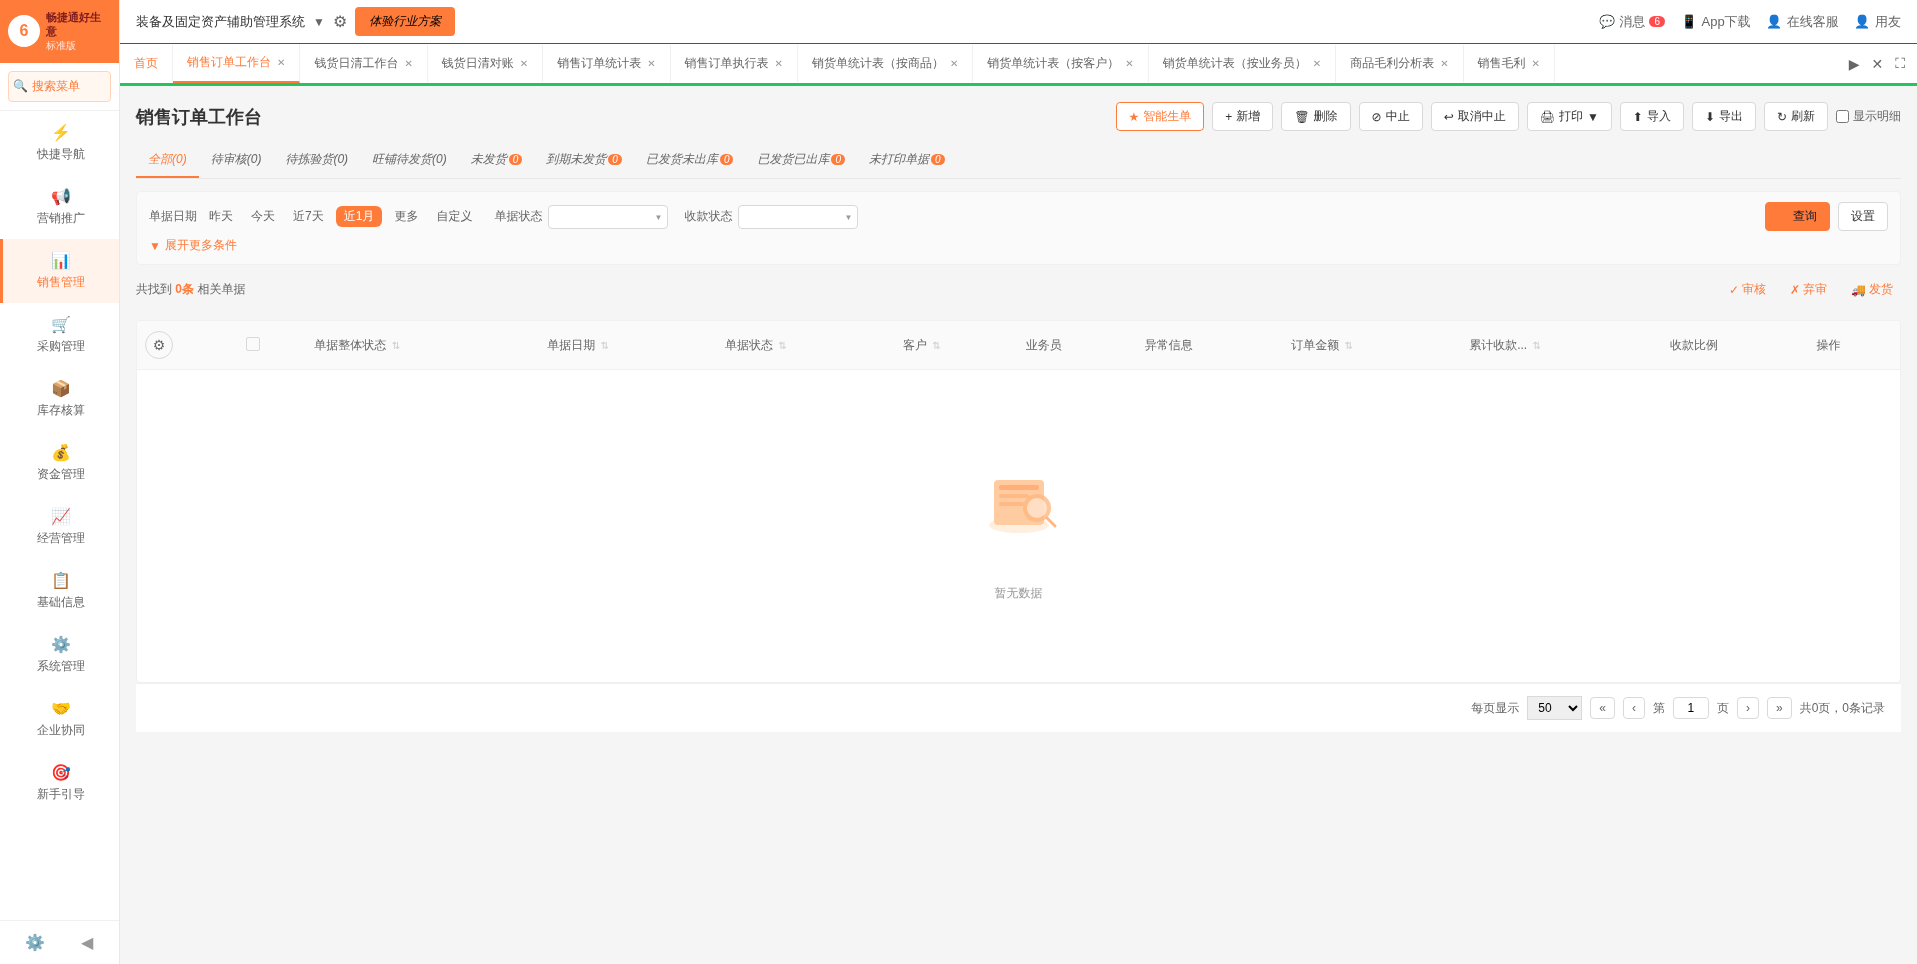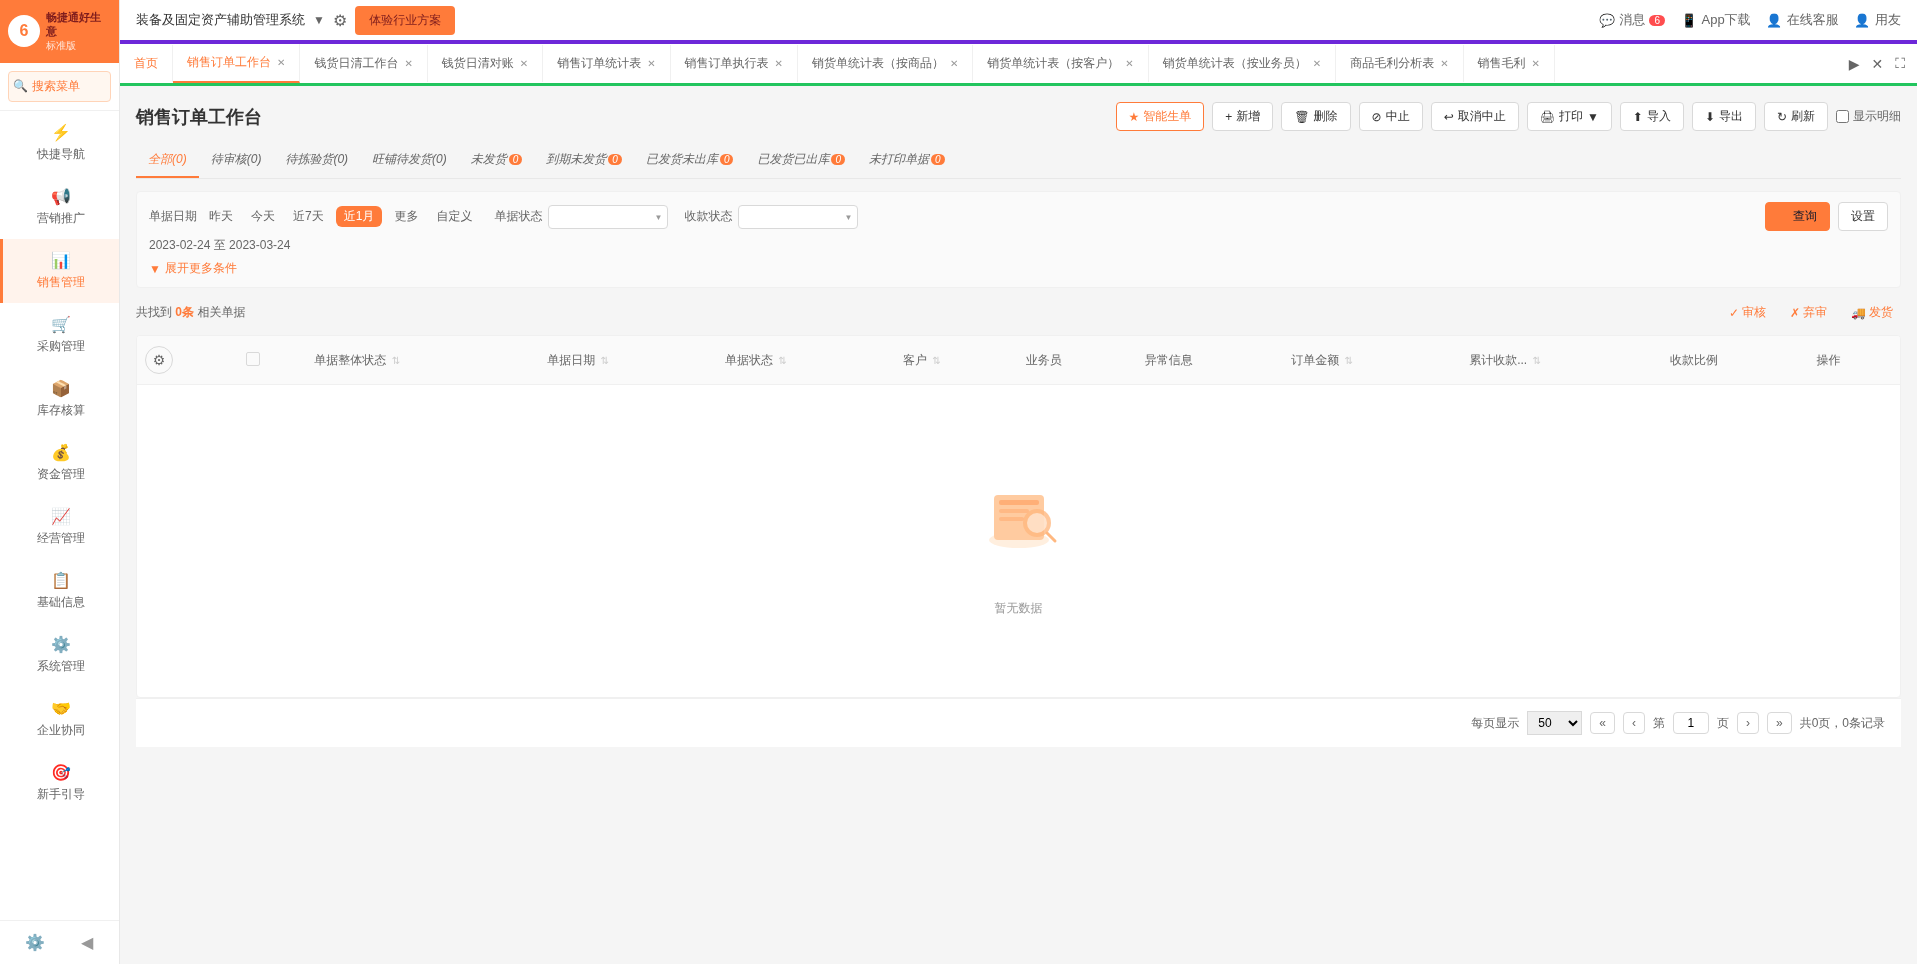--- a/index.html
+++ b/index.html
@@ -18,26 +18,26 @@
     .sidebar-item.active { background: #fff3ec; color: #ff7b3a; border-left: 3px solid #ff7b3a; }
     .sidebar-item-icon { font-size: 16px; }
     .sidebar-item-label { font-size: 12px; text-align: center; }
     .sidebar-bottom { padding: 8px; display: flex; justify-content: space-around; border-top: 1px solid #f0f0f0; }
     .sidebar-bottom-btn { color: #999; cursor: pointer; font-size: 16px; padding: 4px; }
 
     
     .main { flex: 1; display: flex; flex-direction: column; overflow: hidden; }
 
     
-    .topbar { background: #fff; border-bottom: 4px solid #6d28d9; padding: 0 16px; height: 44px; display: flex; align-items: center; justify-content: space-between; flex-shrink: 0; }
+    .topbar { background: #fff; border-bottom: 1px solid #6d28d9; padding: 0 16px; height: 44px; display: flex; align-items: center; justify-content: space-between; flex-shrink: 0; }
     .topbar-left { display: flex; align-items: center; gap: 8px; }
     .topbar-title { font-size: 13px; color: #333; }
     .topbar-dropdown { display: flex; align-items: center; gap: 4px; cursor: pointer; color: #666; }
     .topbar-settings { color: #666; cursor: pointer; font-size: 16px; }
-    .topbar-cta { background: #ff7b3a; color: #7f1d1d; border: none; padding: 6px 14px; border-radius: 4px; cursor: pointer; font-size: 12px; }
+    .topbar-cta { background: #ff7b3a; color: #000000; border: none; padding: 6px 14px; border-radius: 4px; cursor: pointer; font-size: 12px; font-style: italic; }
     .topbar-right { display: flex; align-items: center; gap: 16px; color: #666; font-size: 13px; }
     .topbar-right-item { display: flex; align-items: center; gap: 4px; cursor: pointer; }
     .badge { background: #ff4d4f; color: #fff; border-radius: 10px; padding: 0 5px; font-size: 10px; min-width: 16px; text-align: center; }
 
     
     .tabbar { background: #fff; border-bottom: 3px solid #22c55e; display: flex; align-items: center; flex-shrink: 0; overflow: hidden; }
     .tab { padding: 10px 14px; cursor: pointer; color: #666; white-space: nowrap; font-size: 12px; border-right: 1px solid #f0f0f0; display: flex; align-items: center; gap: 4px; flex-shrink: 0; }
     .tab.active { color: #ff7b3a; background: #fff; border-bottom: 2px solid #ff7b3a; font-weight: 500; }
     .tab-home { color: #ff7b3a; font-weight: 500; }
     .tab-close { font-size: 10px; color: #999; margin-left: 2px; }
@@ -69,21 +69,21 @@
     .filter-options { display: flex; gap: 6px; align-items: center; flex-wrap: wrap; }
     .filter-option { color: #666; cursor: pointer; padding: 2px 6px; border-radius: 3px; font-size: 12px; }
     .filter-option.active { background: #ff7b3a; color: #fff; border-radius: 6px; padding: 2px 8px; }
     .filter-date { color: #666; font-size: 12px; }
     .filter-select { border: 1px solid #d9d9d9; border-radius: 4px; padding: 4px 24px 4px 8px; font-size: 12px; color: #333; background: #fff; cursor: pointer; min-width: 120px; appearance: none; }
     .filter-expand { display: flex; align-items: center; gap: 4px; color: #ff7b3a; cursor: pointer; font-size: 12px; margin-top: 6px; }
     .select-wrapper { position: relative; display: inline-block; }
     .select-wrapper::after { content: '▼'; position: absolute; right: 6px; top: 50%; transform: translateY(-50%); font-size: 8px; color: #999; pointer-events: none; }
 
     
-    .toolbar { display: flex; align-items: center; justify-content: space-between; margin-bottom: 10px; }
+    .toolbar { display: flex; align-items: center; justify-content: space-between; margin-bottom: 18px; }
     .toolbar-left { color: #666; font-size: 12px; }
     .toolbar-left strong { color: #ff7b3a; }
     .toolbar-right { display: flex; gap: 8px; align-items: center; }
     .toolbar-btn { display: flex; align-items: center; gap: 3px; color: #666; cursor: pointer; font-size: 12px; padding: 4px 8px; border-radius: 3px; }
     .toolbar-btn.orange { color: #ff7b3a; }
 
     
     .table-container { background: #fff; border: 1px solid #f0f0f0; border-radius: 4px; overflow: auto; }
     table { width: 100%; border-collapse: collapse; font-size: 12px; }
     thead tr { background: #fafafa; }
@@ -375,23 +375,20 @@
             <select class="filter-select">
               <option value=""></option>
             </select>
           </div>
         </div>
         <div style="margin-left:auto;display:flex;gap:8px;">
           <button class="btn btn-primary">查询</button>
           <button class="btn">设置</button>
         </div>
       </div>
-      <div class="filter-item" style="margin-top:6px;">
-        <span class="filter-date">2023-02-24 至 2023-03-24</span>
-      </div>
       <div class="filter-expand">
         <span>▼</span>
         <span>展开更多条件</span>
       </div>
     </div>
 
     <div class="toolbar">
       <div class="toolbar-left">
         <span>共找到</span>
         <strong>0条</strong>

